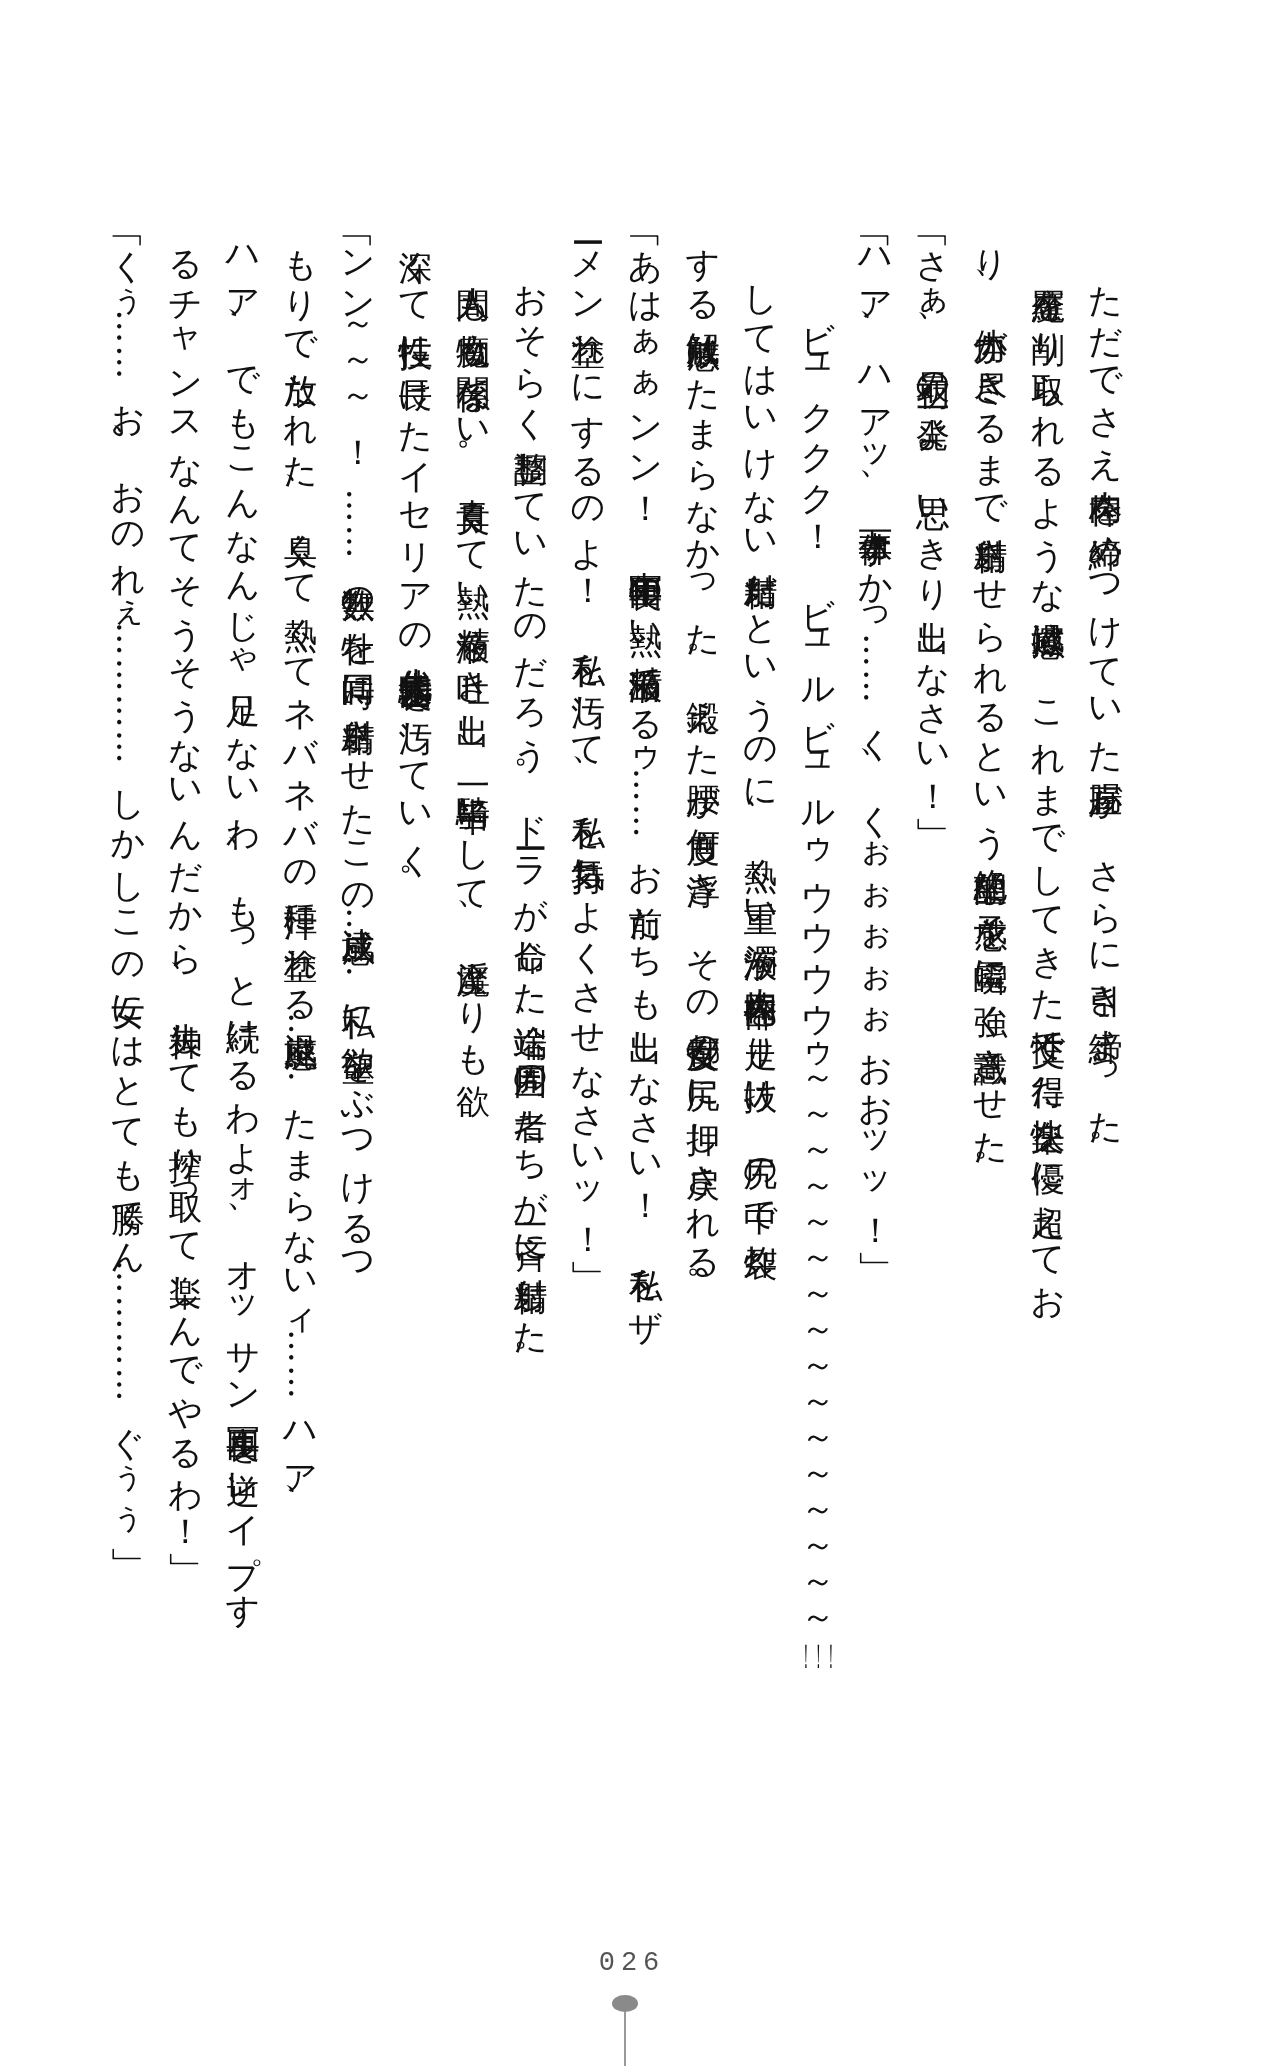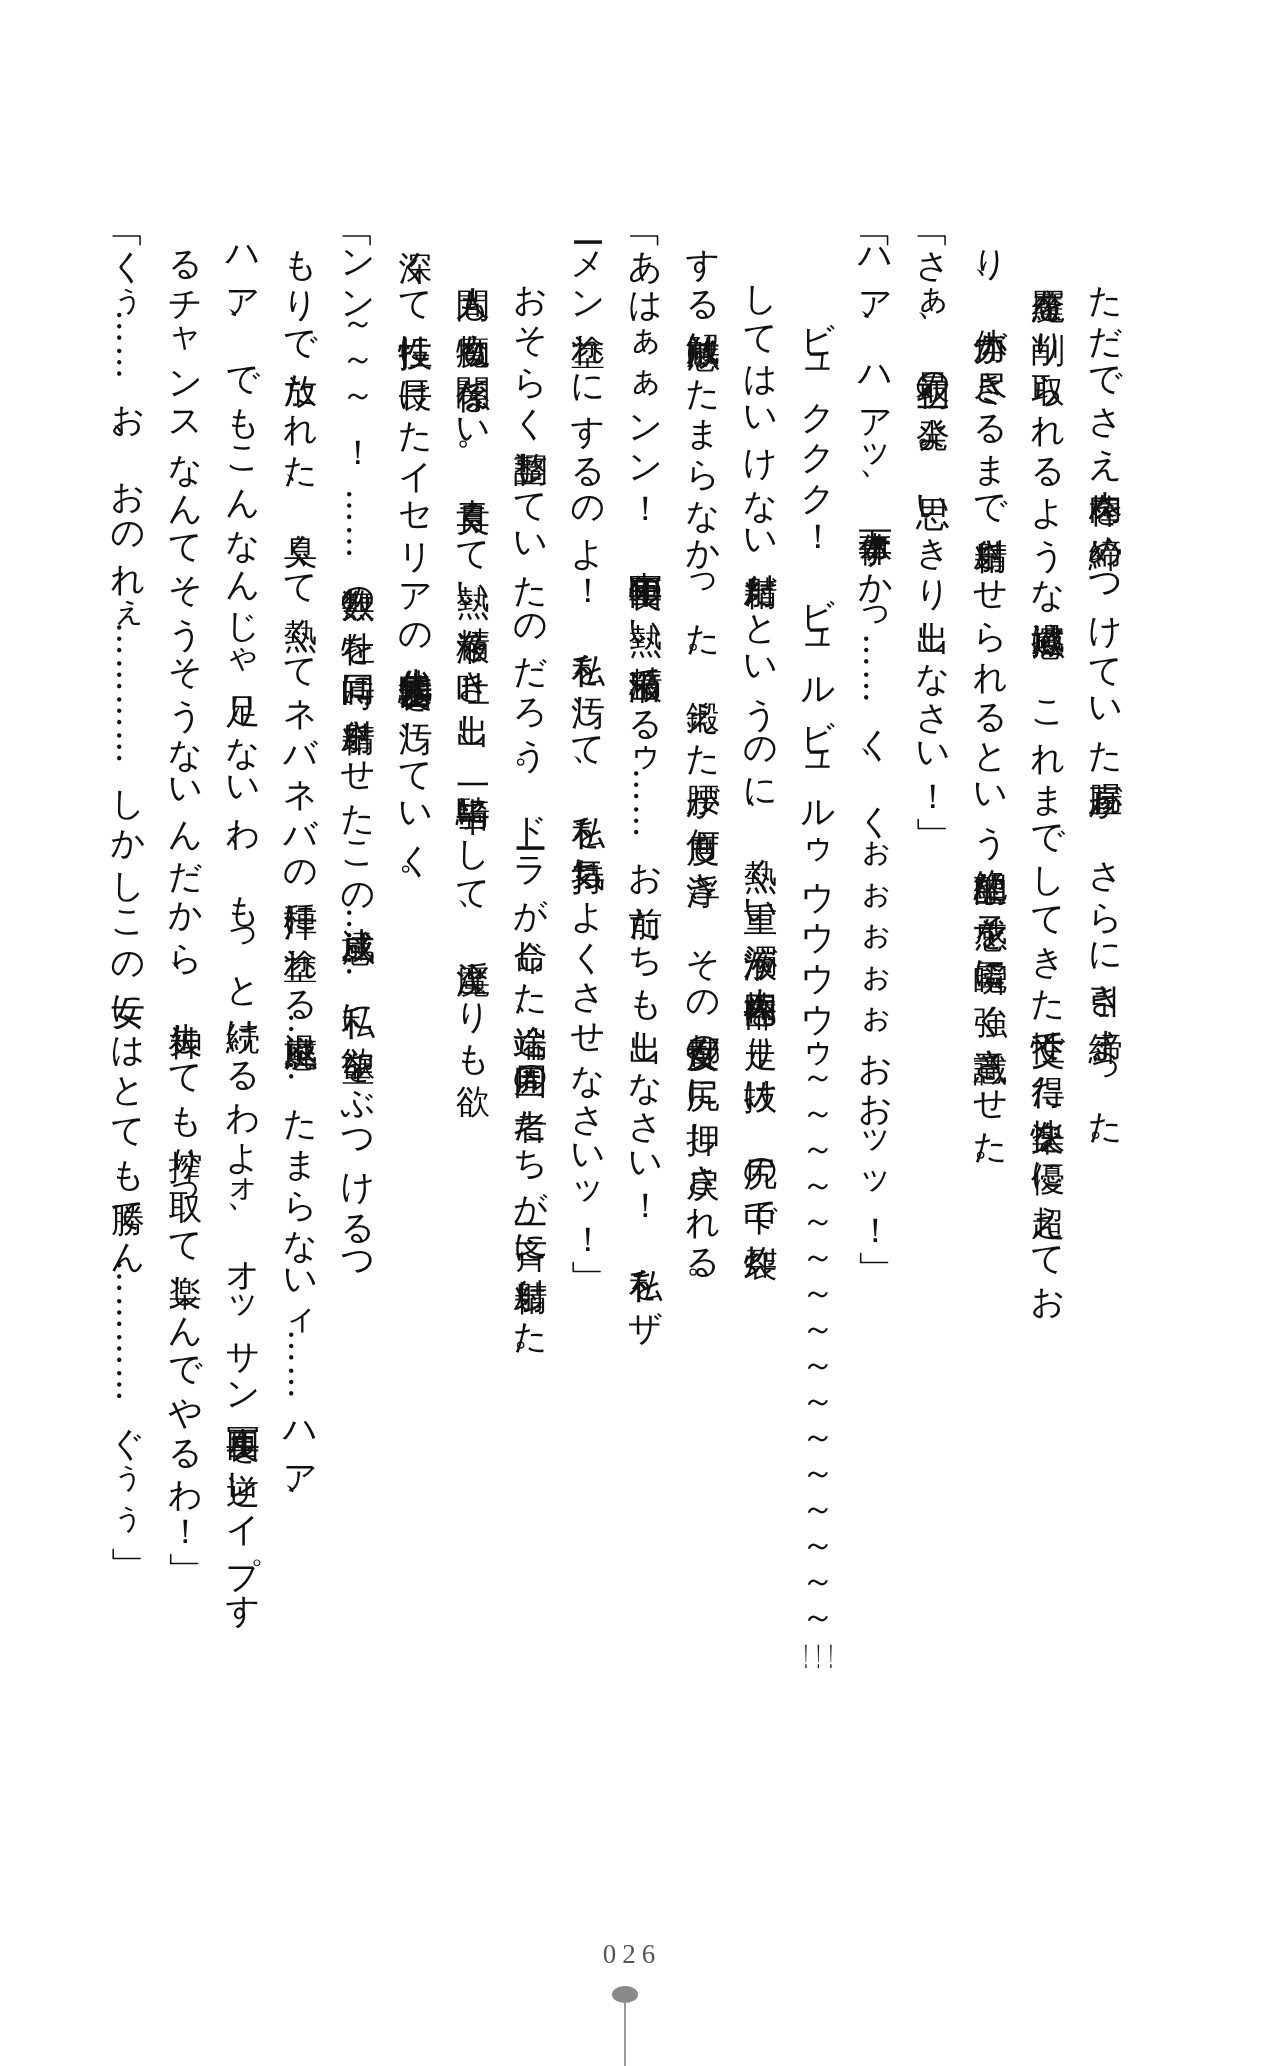--- a/index.html
+++ b/index.html
@@ -34,26 +34,27 @@
     letter-spacing:0;
   }
   .footer{
     position:absolute;
     left:0;
     top:1938px;
     width:1250px;
     text-align:center;
   }
   .page-number{
-    font-family:Liberation Serif, serif;
+    font-family:Liberation Mono, monospace;
     font-size:27px;
     line-height:32px;
     letter-spacing:6px;
     padding-left:14px;
     color:#555555;
+    margin-top:9px;
   }
   .footer-dot{
     width:26px;
     height:17px;
     border-radius:50%;
     margin:16px auto 0 auto;
   }
   .footer-line{
     width:2px;
     height:63px;

